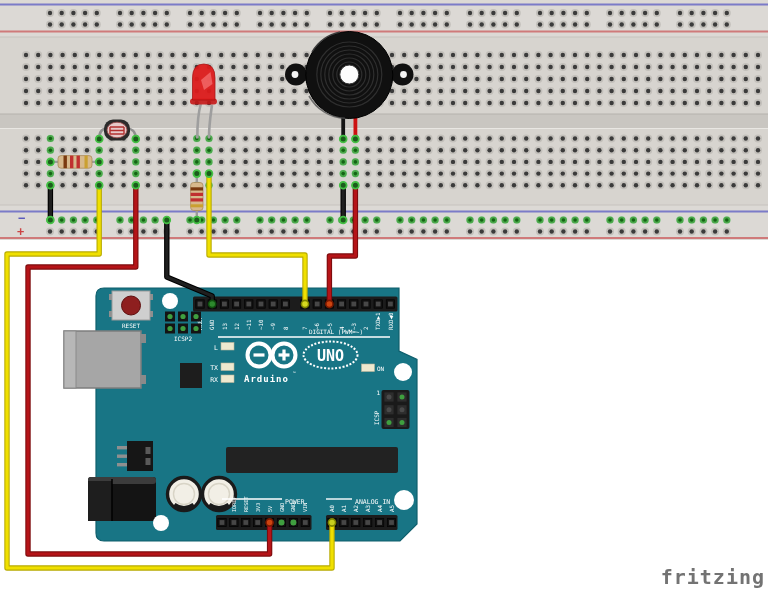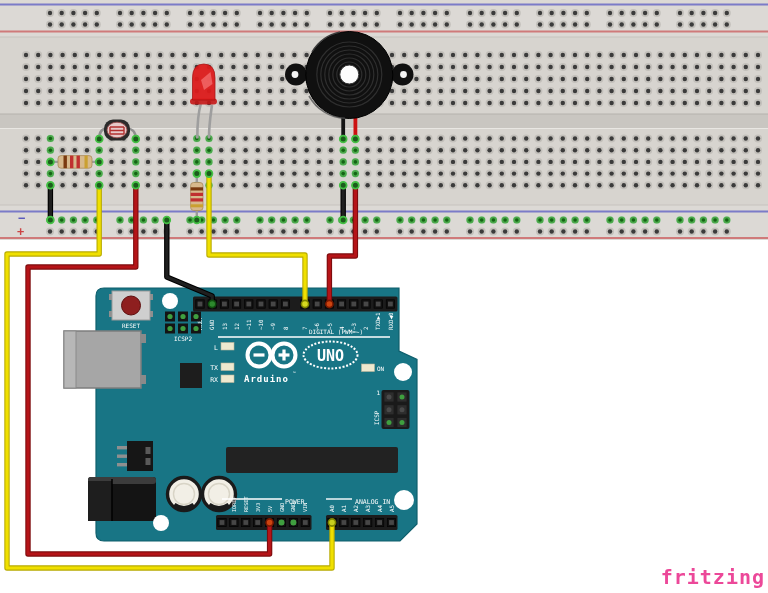--- a/index.html
+++ b/index.html
@@ -1,20 +1,20 @@
 <!DOCTYPE html>
 <html><head>
 <meta charset="utf-8">
 <style>
   html,body{margin:0;padding:0;background:#fff;}
   .stage{position:relative;width:768px;height:593px;background:#ffffff;overflow:hidden;
          font-family:"DejaVu Sans Mono","Liberation Mono",monospace;}
   svg{position:absolute;left:0;top:0;}
   .watermark{position:absolute;right:3px;bottom:4px;font-size:20px;font-weight:bold;
-             letter-spacing:1px;color:#ec4899;font-family:"DejaVu Sans Mono","Liberation Mono",monospace;}
+             letter-spacing:1px;color:#737373;font-family:"DejaVu Sans Mono","Liberation Mono",monospace;}
   svg text{font-family:"DejaVu Sans Mono","Liberation Mono",monospace;}
 </style>
 </head>
 <body>
 
 <div class="stage">
   <svg id="scene" width="768" height="593" viewBox="0 0 768 593">
     <g id="g-breadboard">
         <rect x="0" y="0" width="768" height="240" fill="#d7d4cf"></rect>
         <rect x="0" y="0" width="768" height="37" fill="#dcd9d5"></rect>

